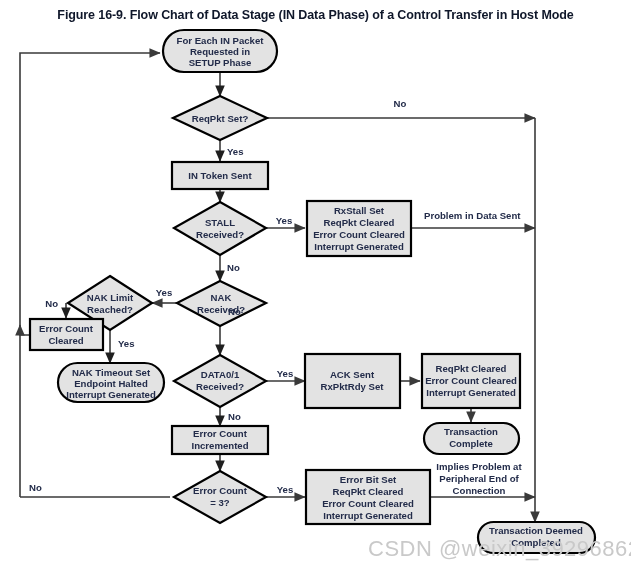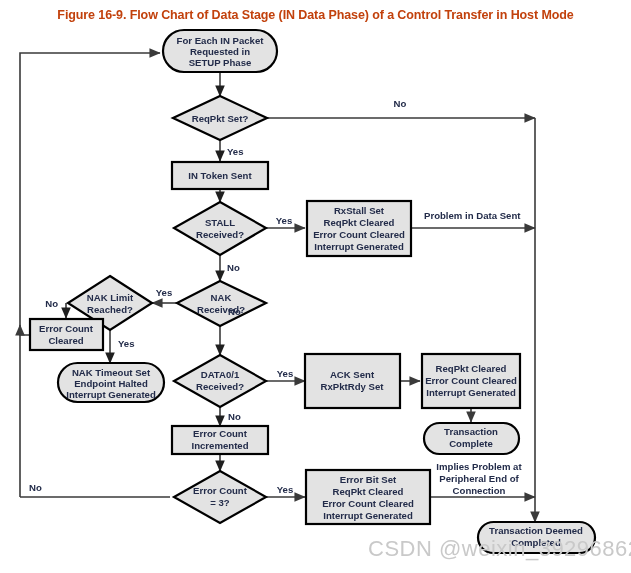--- a/index.html
+++ b/index.html
@@ -4,21 +4,21 @@
 <style>
   html,body{margin:0;padding:0;}
   body{
     width:631px;height:573px;background:#ffffff;
     font-family:"Liberation Sans", sans-serif;
     overflow:hidden;position:relative;
   }
   #figure-root{position:relative;width:631px;height:573px;}
   .fig-title{
     position:absolute;left:0;top:8px;width:631px;text-align:center;
-    font-size:12.5px;font-weight:bold;color:#c2410c;letter-spacing:-0.1px;
+    font-size:12.5px;font-weight:bold;color:#0f172a;letter-spacing:-0.1px;
   }
   svg{position:absolute;left:0;top:0;}
   .shape{fill:#e3e3e3;stroke:#000000;stroke-width:2.2;}
   .shape-term{fill:#e3e3e3;stroke:#000000;stroke-width:2.2;}
   .ln{stroke:#3a3a3a;stroke-width:1.6;fill:none;}
   .node-text{
     font-family:"Liberation Sans", sans-serif;
     font-size:9.6px;font-weight:bold;fill:#232c4a;
     text-anchor:middle;dominant-baseline:middle;
   }

